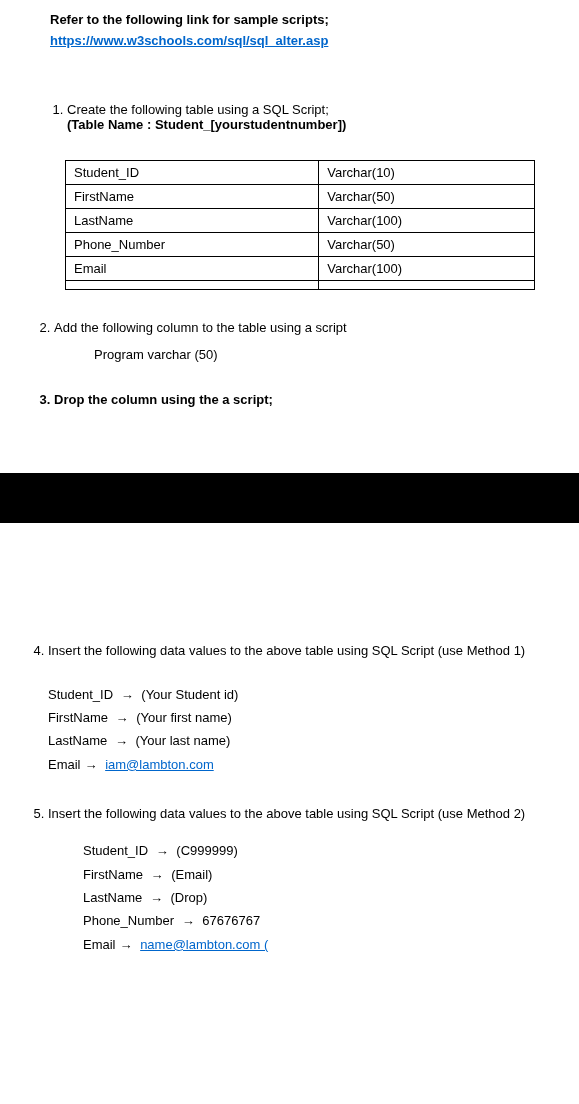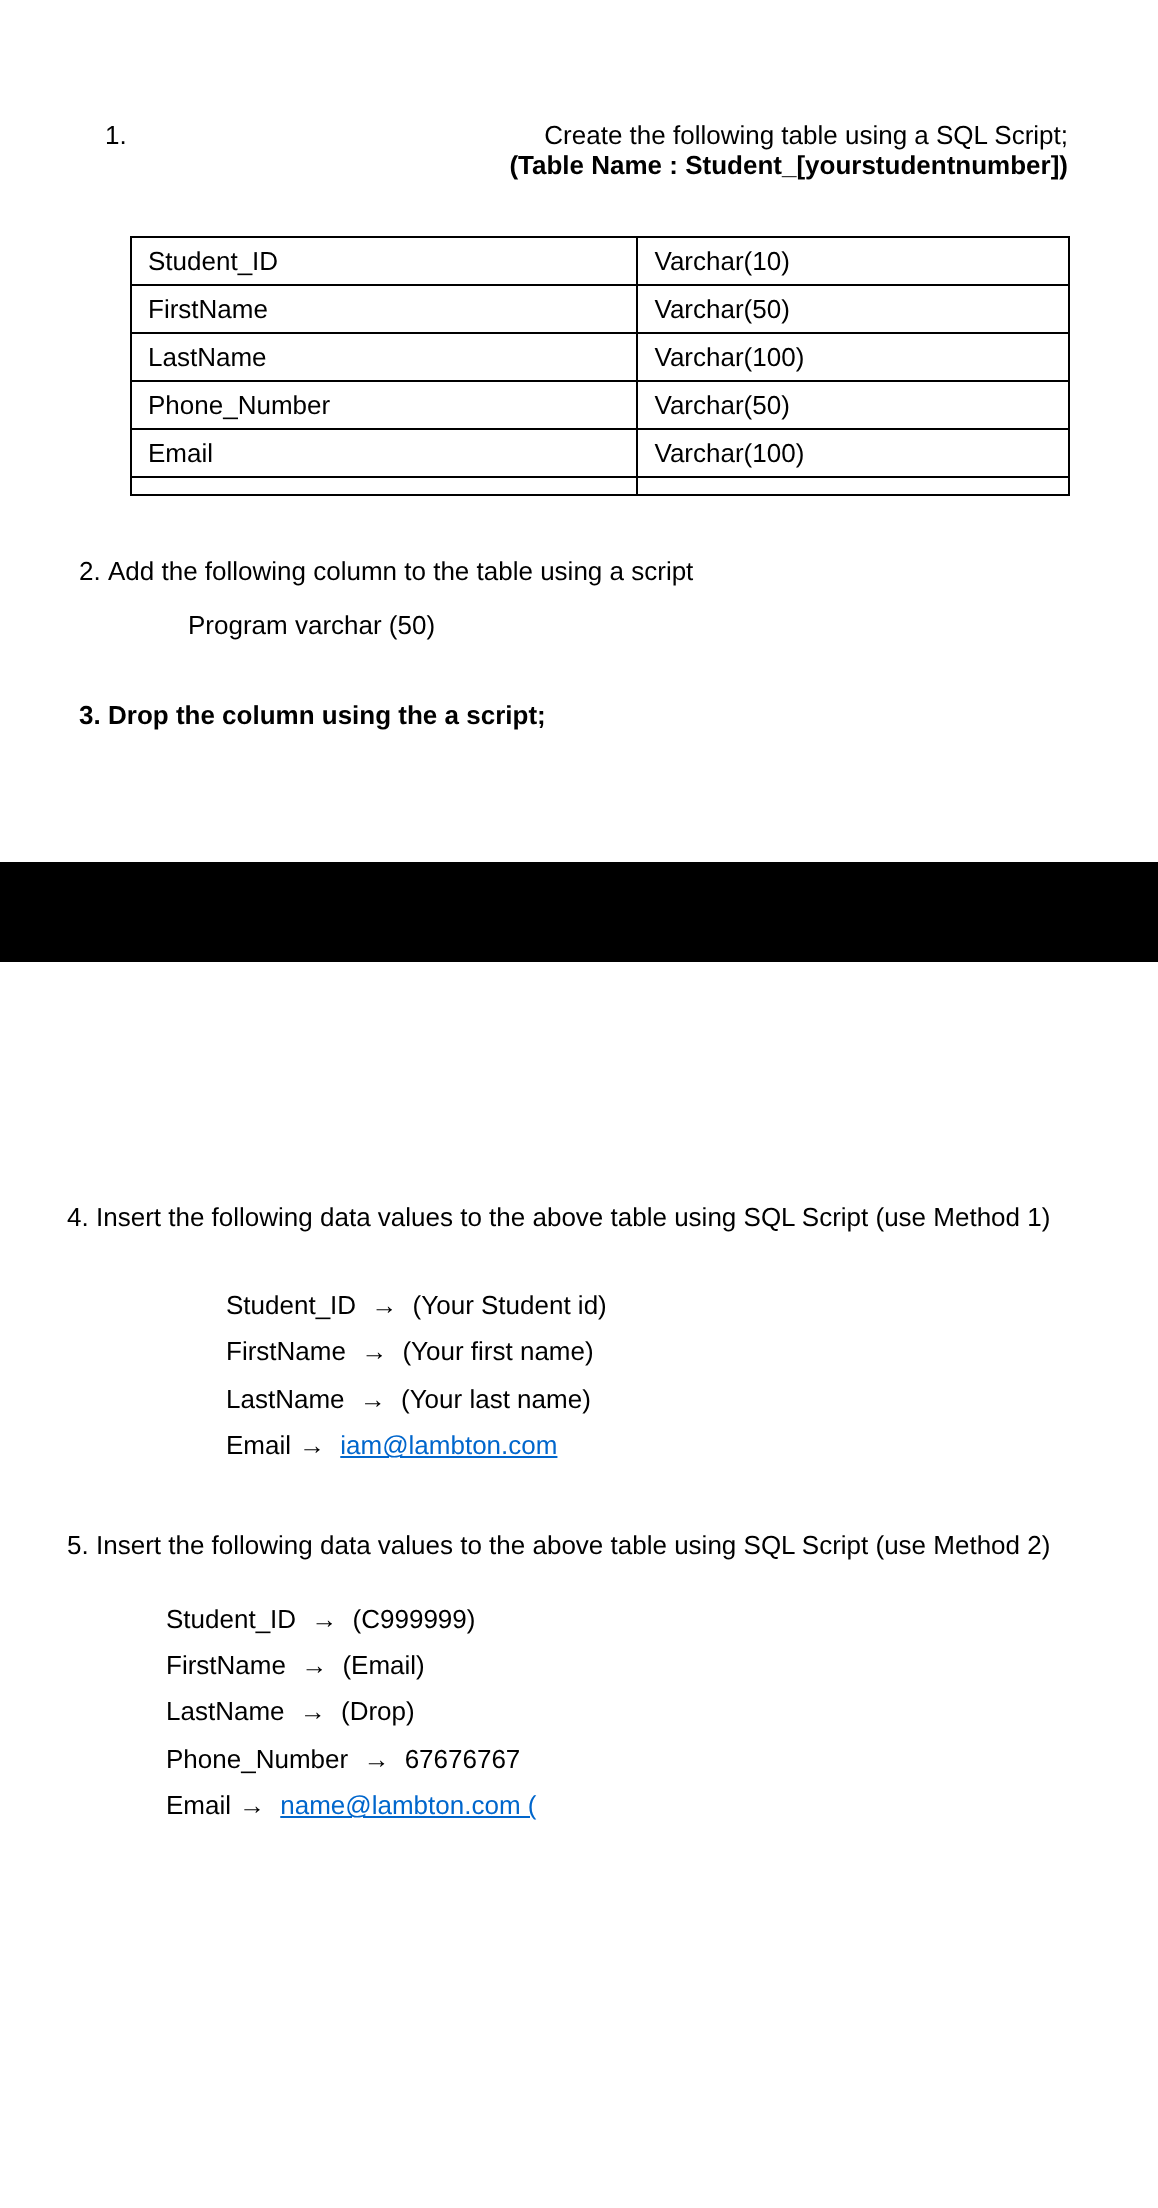--- a/index.html
+++ b/index.html
@@ -59,36 +59,39 @@
       margin-bottom: 30px;
     }
     .black-bar {
       width: 100%;
       height: 50px;
       background: #000;
       margin-top: 40px;
       margin-bottom: 100px;
     }
     .mapping-list {
-      margin-left: 65px;
       margin-top: 25px;
       margin-bottom: 30px;
       line-height: 1.8;
     }
     .arrow {
       display: inline-block;
       margin: 0 4px;
     }
   </style>
 </head>
 <body>
 
 <div class="section-top">
+  <div class="intro-text bold">
+    <span>Refer to the following link for sample scripts;</span><br>
+    <a class="link">https://www.w3schools.com/sql/sql_alter.asp</a>
+  </div>
 
-  <ol start="1" style="margin-top:50px;text-align:right;">
+  <ol start="1" style="margin-top:50px;">
     <li>
       <span>Create the following table using a SQL Script;</span><br>
       <span class="bold">
         <span>(Table Name : Student_[</span><span>yourstudentnumber</span><span>])</span>
       </span>
     </li>
   </ol>
 
   <div class="table-container">
     <table>

